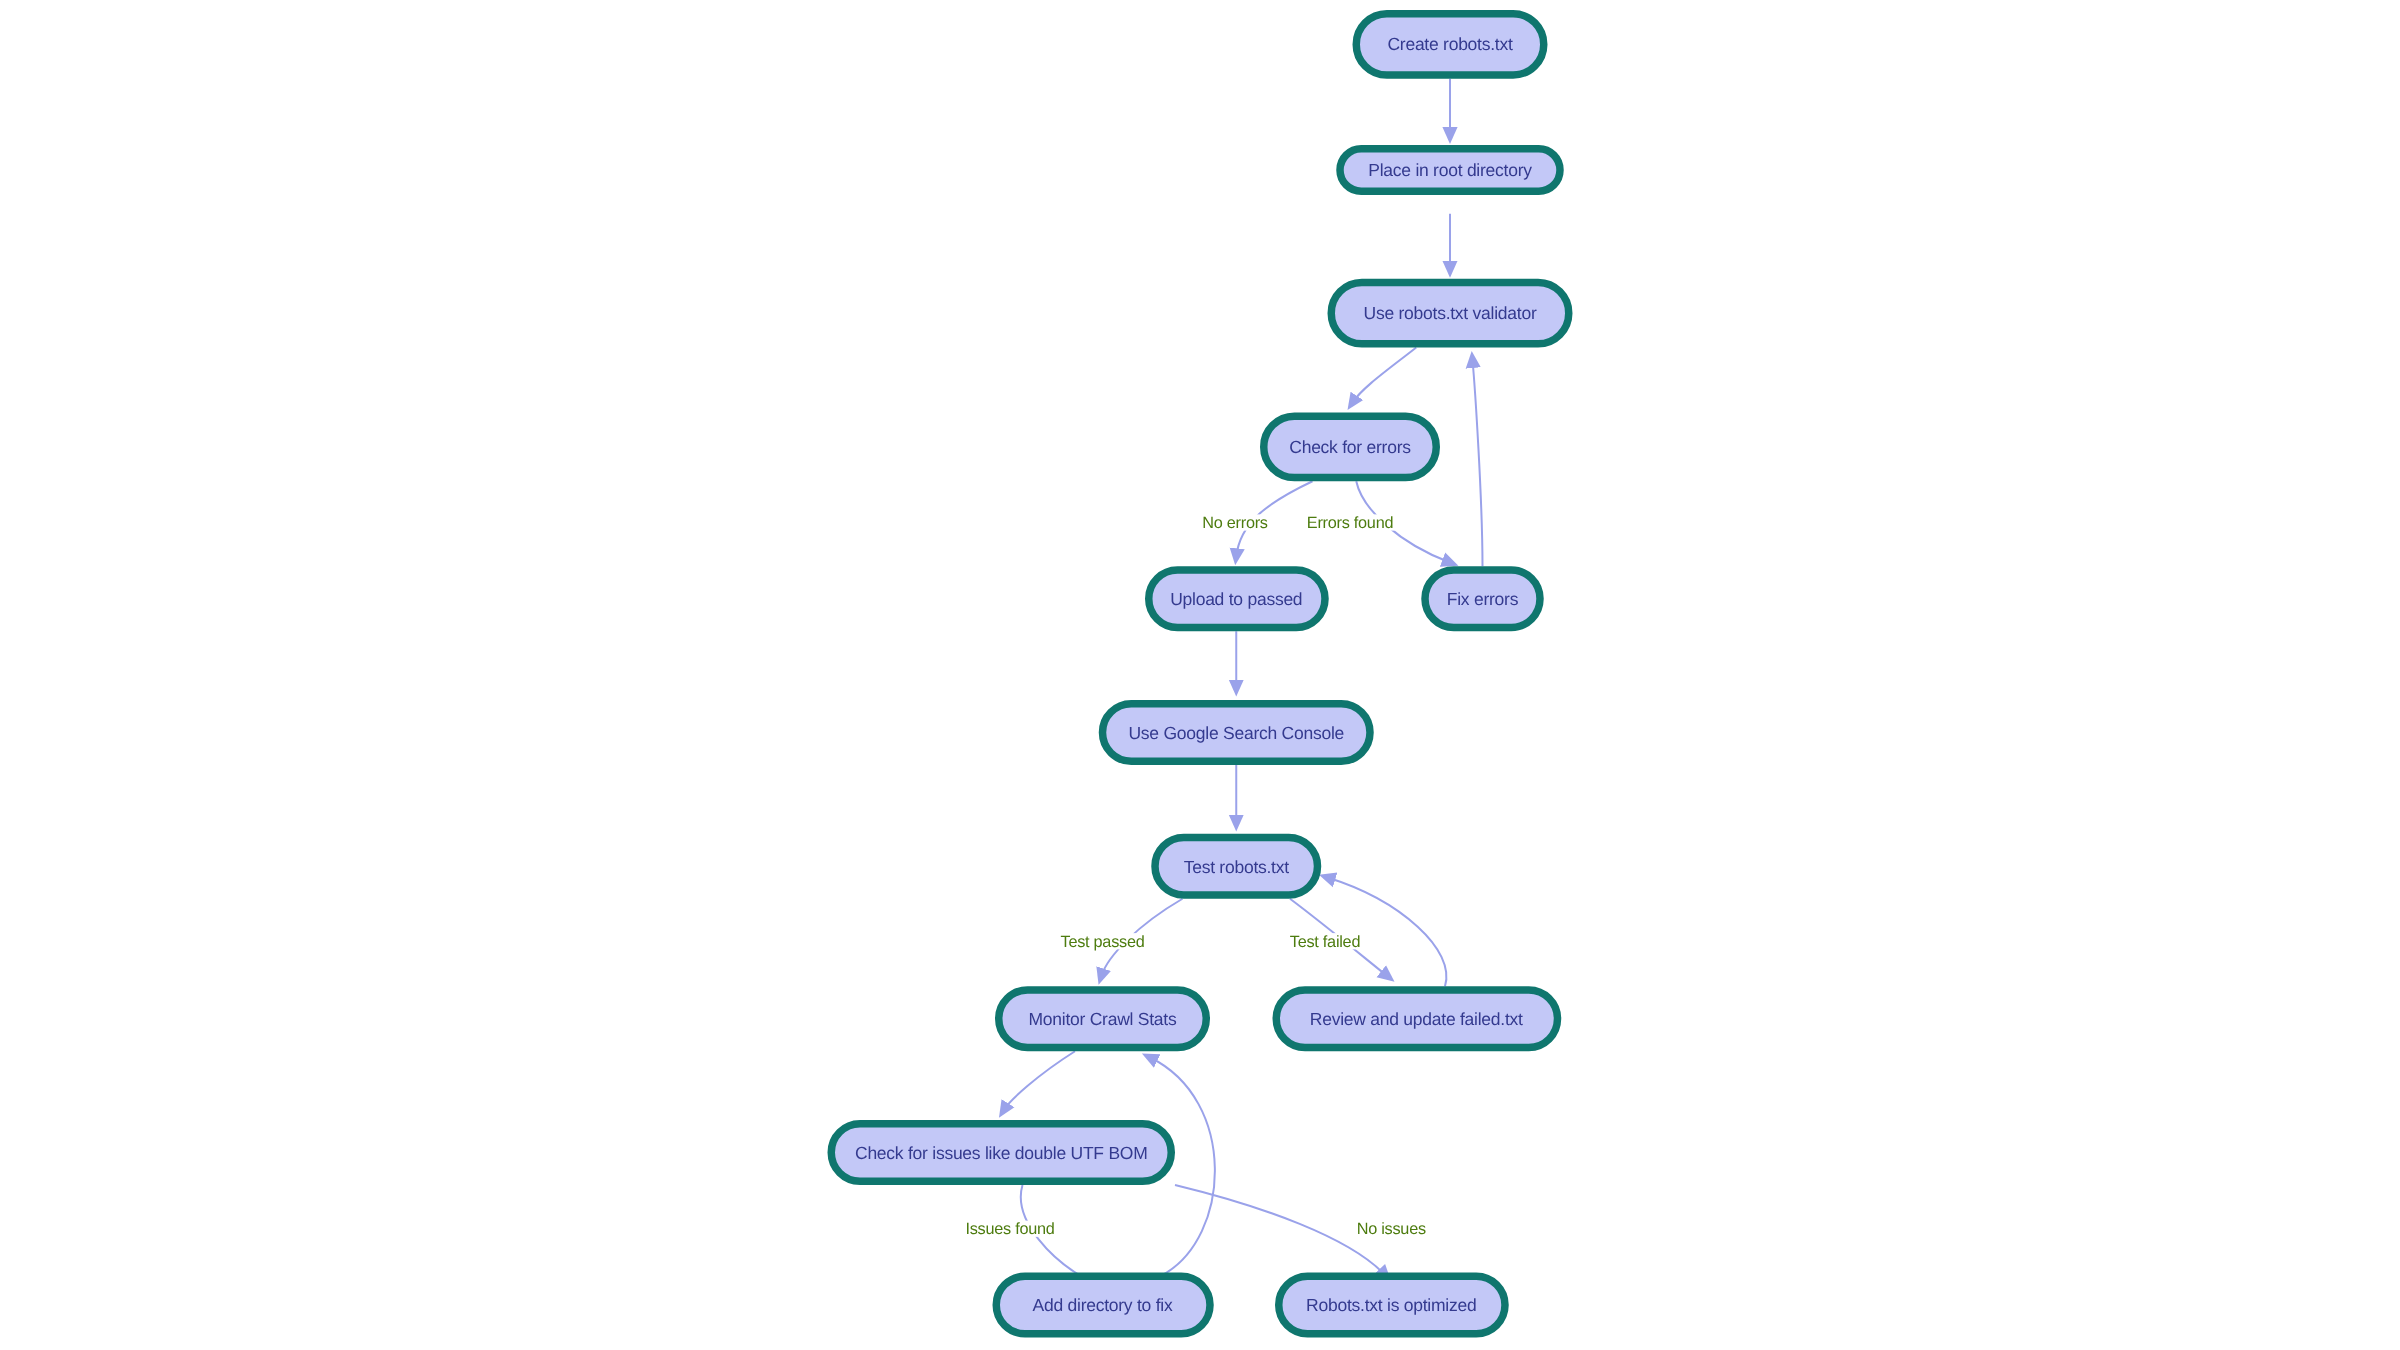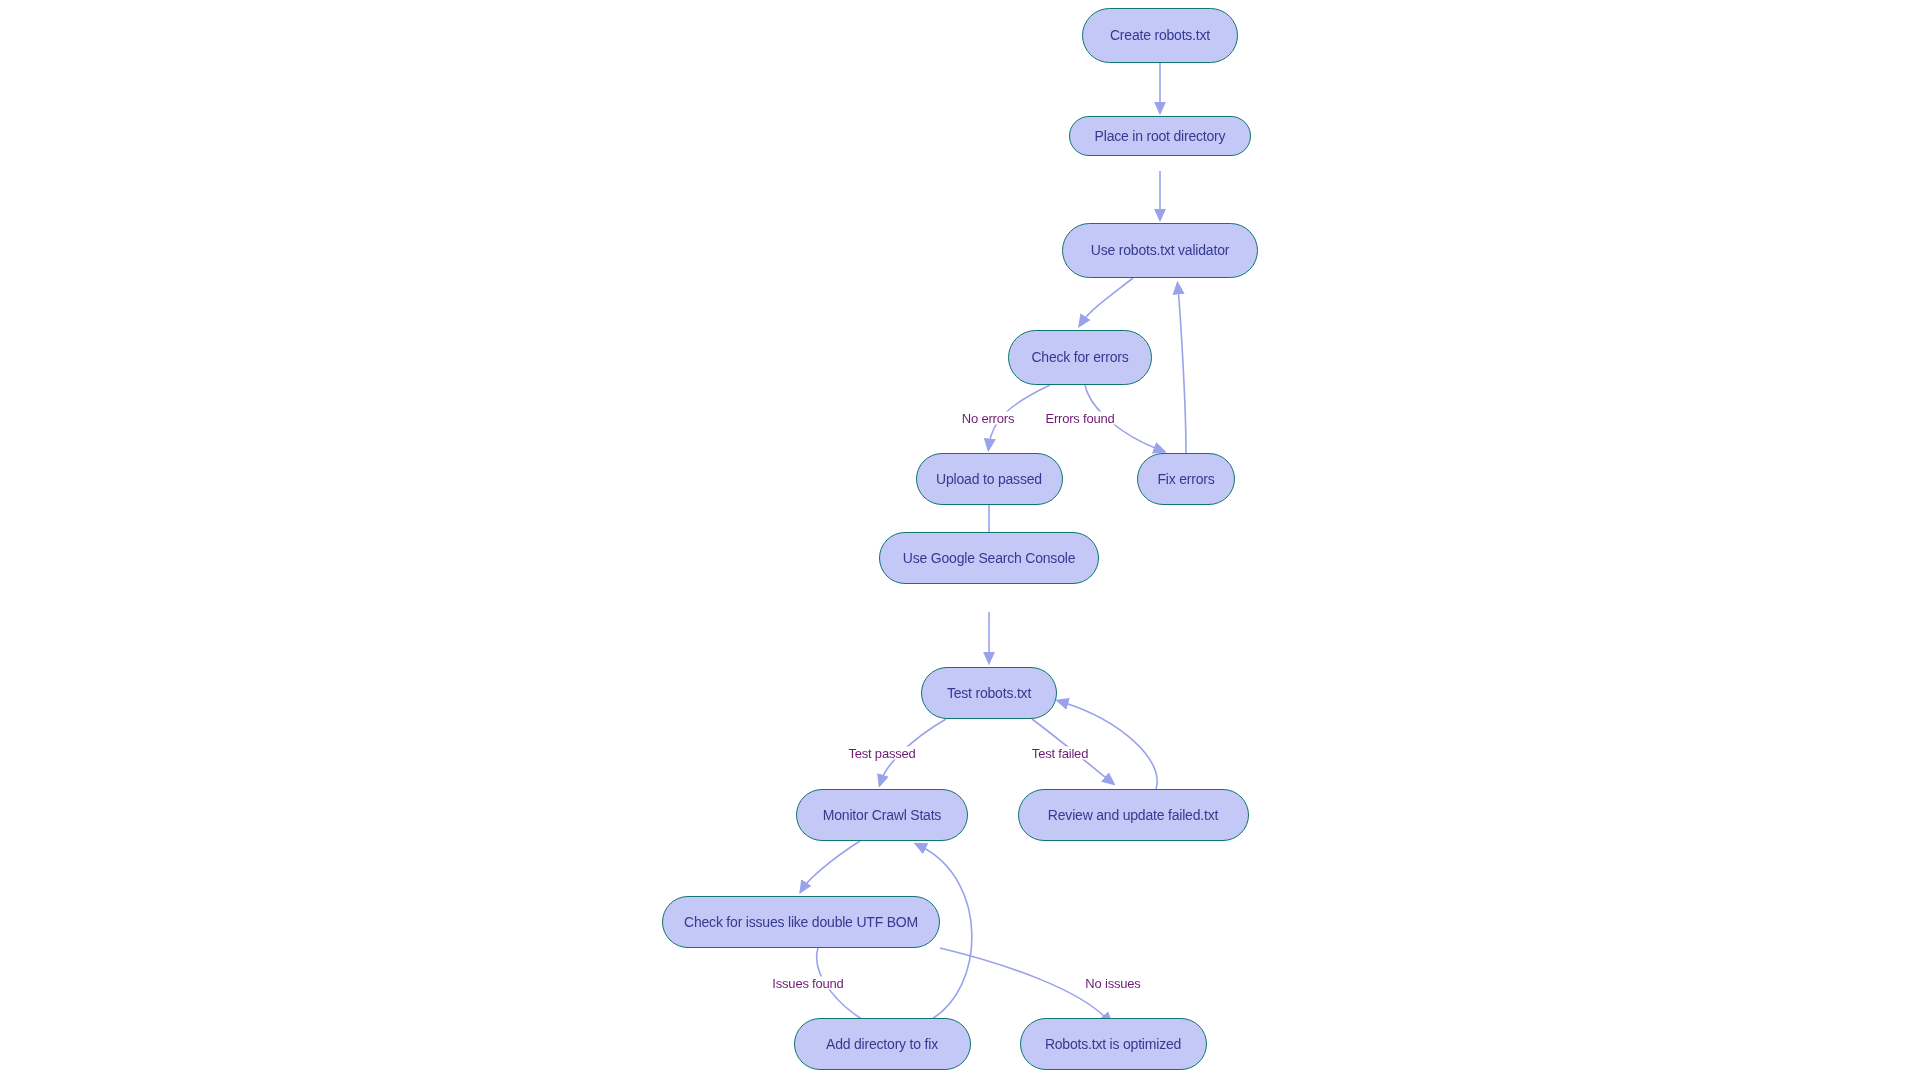--- a/index.html
+++ b/index.html
@@ -23,36 +23,36 @@
     position: absolute;
     left: 0;
     top: 0;
     width: 1920px;
     height: 1080px;
   }
   .node {
     position: absolute;
     box-sizing: border-box;
     background: #c3c8f7;
-    border: 1px solid #0f766e;
+    border: 6px solid #0f766e;
     border-radius: 999px;
     display: flex;
     align-items: center;
     justify-content: center;
     color: #343a8f;
     font-family: "Liberation Sans", sans-serif;
     font-size: 14px;
     font-weight: 400;
     letter-spacing: -0.2px;
     white-space: nowrap;
     line-height: 1;
   }
   .edge-label {
     position: absolute;
-    color: #701a75;
+    color: #4d7c0f;
     font-family: "Liberation Sans", sans-serif;
     font-size: 13px;
     letter-spacing: -0.2px;
     white-space: nowrap;
     background: #ffffff;
     padding: 0 2px;
     line-height: 1;
     transform: translate(-50%, -50%);
   }
 </style>
@@ -86,21 +86,21 @@
       </g>
   </svg>
 
   <div id="node-layer">
       <div class="node" style="left: 1082px; top: 7.5px; width: 156px; height: 55px;">Create robots.txt</div>
       <div class="node" style="left: 1069px; top: 115.5px; width: 182px; height: 40px;">Place in root directory</div>
       <div class="node" style="left: 1062px; top: 222.5px; width: 196px; height: 55px;">Use robots.txt validator</div>
       <div class="node" style="left: 1008px; top: 329.5px; width: 144px; height: 55px;">Check for errors</div>
       <div class="node" style="left: 915.5px; top: 453px; width: 147px; height: 52px;">Upload to passed</div>
       <div class="node" style="left: 1137px; top: 453px; width: 98px; height: 52px;">Fix errors</div>
-      <div class="node" style="left: 879px; top: 532px; width: 220px; height: 52px;">Use Google Search Console</div>
+      <div class="node" style="left: 879px; top: 560px; width: 220px; height: 52px;">Use Google Search Console</div>
       <div class="node" style="left: 921px; top: 667px; width: 136px; height: 52px;">Test robots.txt</div>
       <div class="node" style="left: 796px; top: 789px; width: 172px; height: 52px;">Monitor Crawl Stats</div>
       <div class="node" style="left: 1017.5px; top: 789px; width: 231px; height: 52px;">Review and update failed.txt</div>
       <div class="node" style="left: 662px; top: 896px; width: 278px; height: 52px;">Check for issues like double UTF BOM</div>
       <div class="node" style="left: 793.5px; top: 1018px; width: 177px; height: 52px;">Add directory to fix</div>
       <div class="node" style="left: 1019.5px; top: 1018px; width: 187px; height: 52px;">Robots.txt is optimized</div>
     </div>
   <div id="label-layer">
       <div class="edge-label" style="left: 988px; top: 418px;">No errors</div>
       <div class="edge-label" style="left: 1080px; top: 418px;">Errors found</div>

